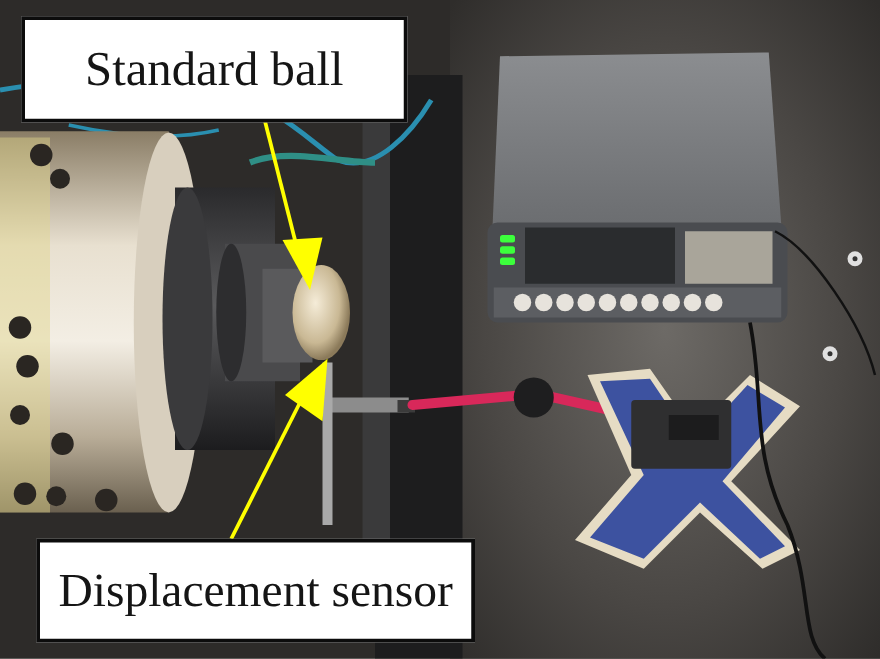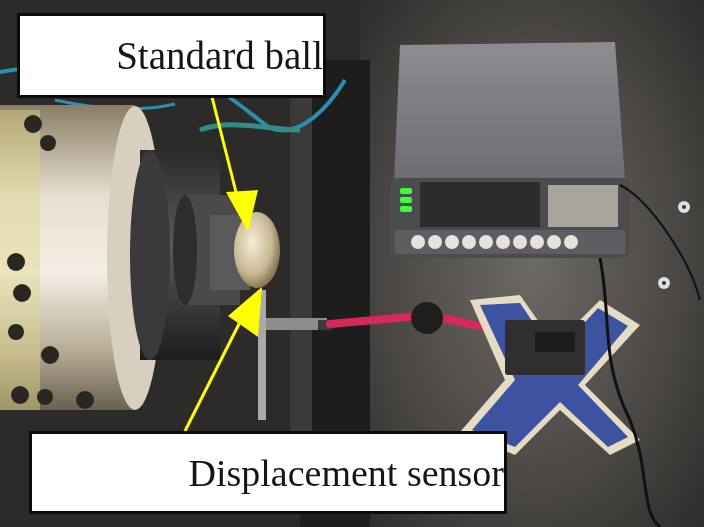--- a/index.html
+++ b/index.html
@@ -1,20 +1,20 @@
 <!DOCTYPE html>
 <html><head>
 <meta charset="utf-8">
 <style>
   html,body{margin:0;padding:0;background:#fff;}
   #stage{position:relative;width:704px;height:527px;overflow:hidden;background:#2b2926;font-family:"Liberation Serif","DejaVu Serif",serif;}
   .layer{position:absolute;left:0;top:0;}
-  .label-box{position:absolute;background:#fff;border:3px solid #0c0c0c;box-sizing:border-box;display:flex;align-items:center;justify-content:flex-end;color:#151515;white-space:nowrap;}
+  .label-box{position:absolute;background:#fff;border:3px solid #0c0c0c;box-sizing:border-box;display:flex;align-items:center;justify-content:center;color:#151515;white-space:nowrap;}
   #box-ball{left:17px;top:13px;width:309px;height:85px;font-size:39px;}
-  #box-sensor{left:29px;top:431px;width:478px;height:83px;font-size:38px;}
+  #box-sensor{left:29px;top:431px;width:351px;height:83px;font-size:38px;}
 </style>
 </head>
 <body>
 
 <div id="stage">
 
   <svg class="layer" width="704" height="527" viewBox="0 0 704 527">
     <defs>
       <linearGradient id="spindleG" x1="0" y1="0" x2="0" y2="1">
         <stop offset="0" stop-color="#8a7d66"></stop>

